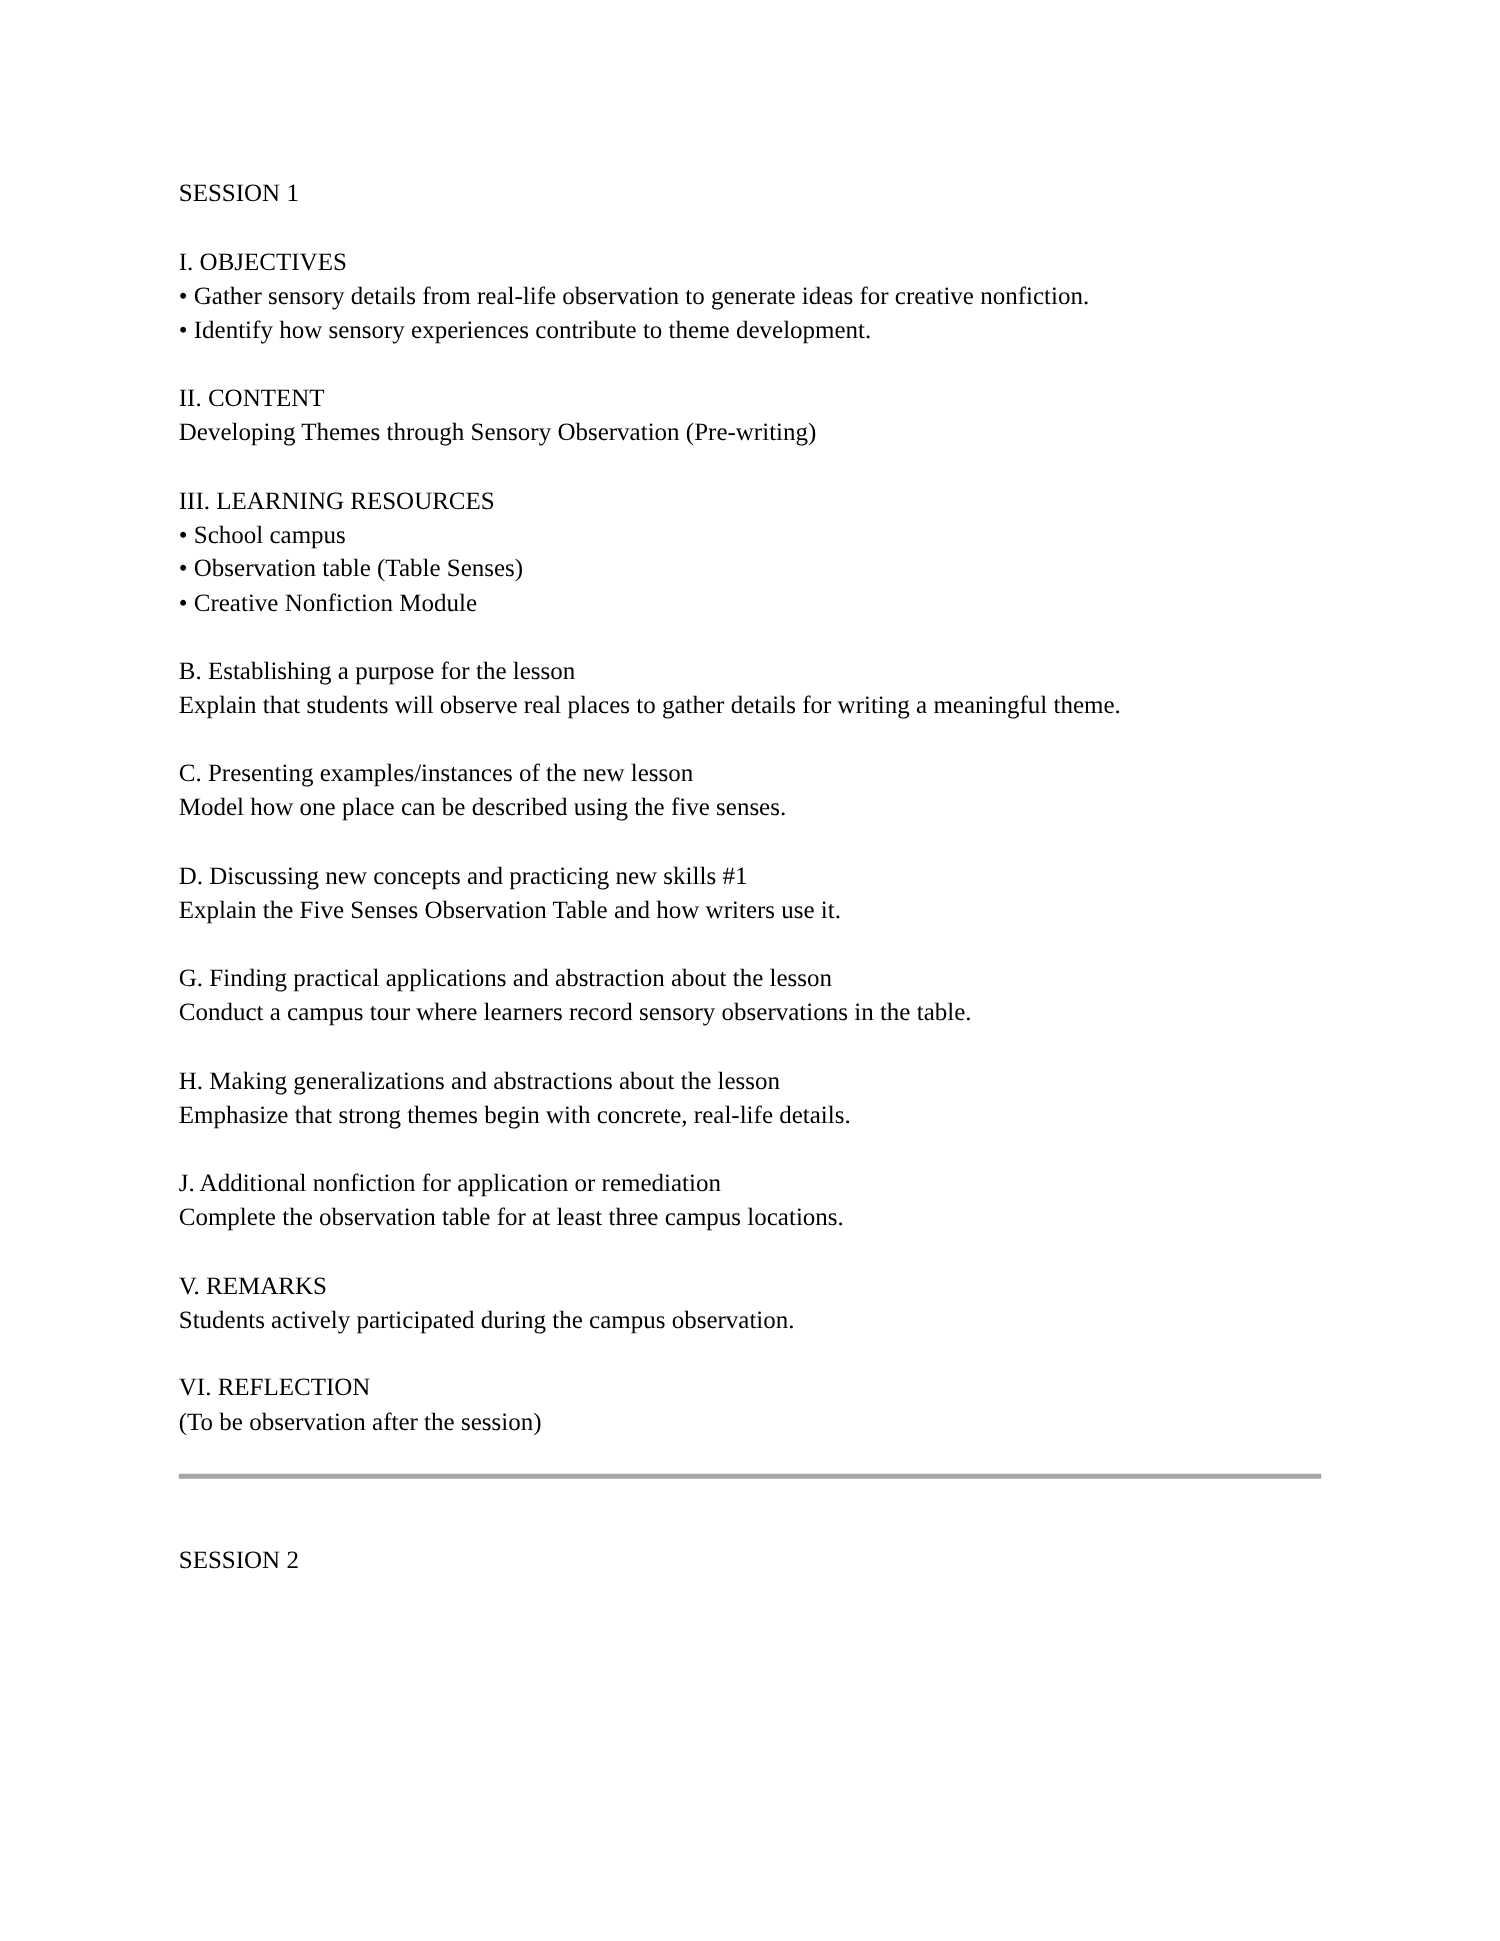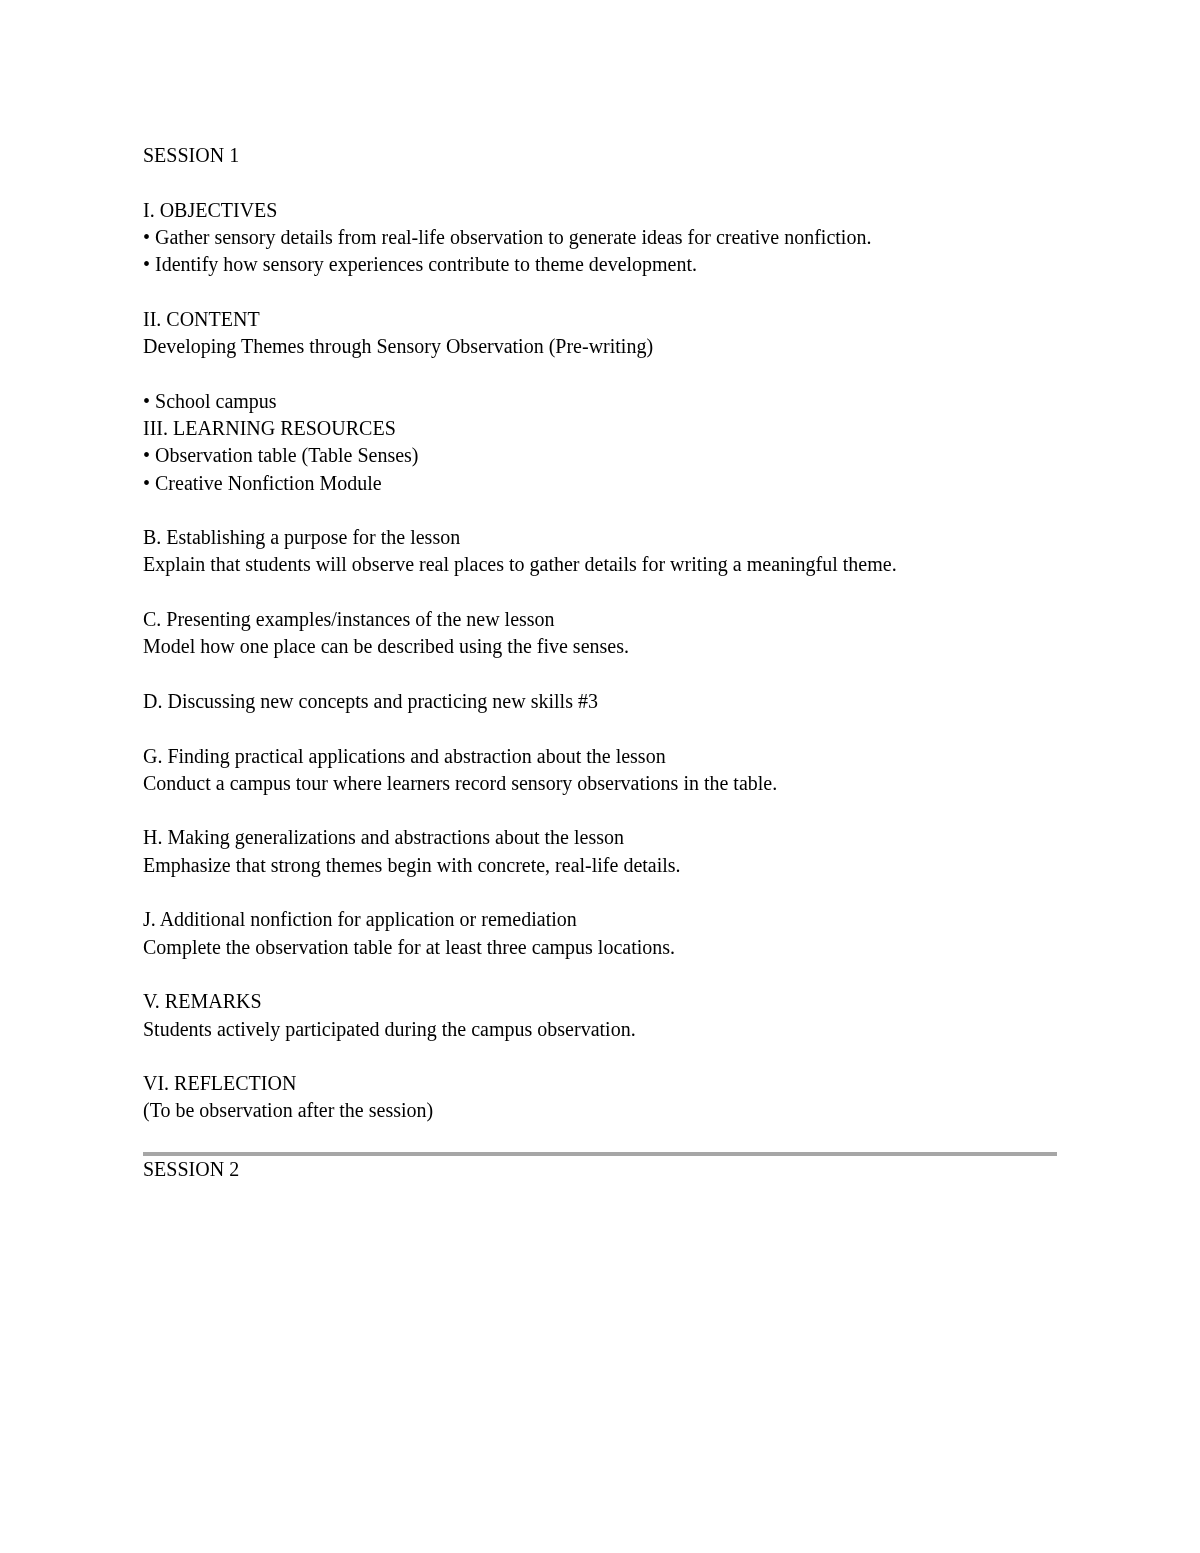--- a/index.html
+++ b/index.html
@@ -21,21 +21,21 @@
   }
   .block { margin-bottom: 27.3px; }
   .line { white-space: nowrap; }
   .divider {
     width: 914px;
     height: 4px;
     background: #a6a6a6;
     border: none;
     margin-top: 22px;
   }
-  .session2-block { }
+  .session2-block { margin-top: 52px; }
 </style>
 </head>
 <body>
 
 <div class="page">
 
   <div class="block">
     <div class="line">SESSION 1</div>
   </div>
 
@@ -44,39 +44,40 @@
     <div class="line">• Gather sensory details from real-life observation to generate ideas for creative nonfiction.</div>
     <div class="line">• Identify how sensory experiences contribute to theme development.</div>
   </div>
 
   <div class="block">
     <div class="line">II. CONTENT</div>
     <div class="line">Developing Themes through Sensory Observation (Pre-writing)</div>
   </div>
 
   <div class="block">
+    <div class="line">III. LEARNING RESOURCES</div>
     <div class="line">• School campus</div>
-    <div class="line">III. LEARNING RESOURCES</div>
     <div class="line">• Observation table (Table Senses)</div>
     <div class="line">• Creative Nonfiction Module</div>
   </div>
 
 
   <div class="block">
     <div class="line">B. Establishing a purpose for the lesson</div>
     <div class="line">Explain that students will observe real places to gather details for writing a meaningful theme.</div>
   </div>
 
   <div class="block">
     <div class="line">C. Presenting examples/instances of the new lesson</div>
     <div class="line">Model how one place can be described using the five senses.</div>
   </div>
 
   <div class="block">
-    <div class="line">D. Discussing new concepts and practicing new skills #3</div>
+    <div class="line">D. Discussing new concepts and practicing new skills #1</div>
+    <div class="line">Explain the Five Senses Observation Table and how writers use it.</div>
   </div>
 
   <div class="block">
     <div class="line">G. Finding practical applications and abstraction about the lesson</div>
     <div class="line">Conduct a campus tour where learners record sensory observations in the table.</div>
   </div>
 
   <div class="block">
     <div class="line">H. Making generalizations and abstractions about the lesson</div>
     <div class="line">Emphasize that strong themes begin with concrete, real-life details.</div>

